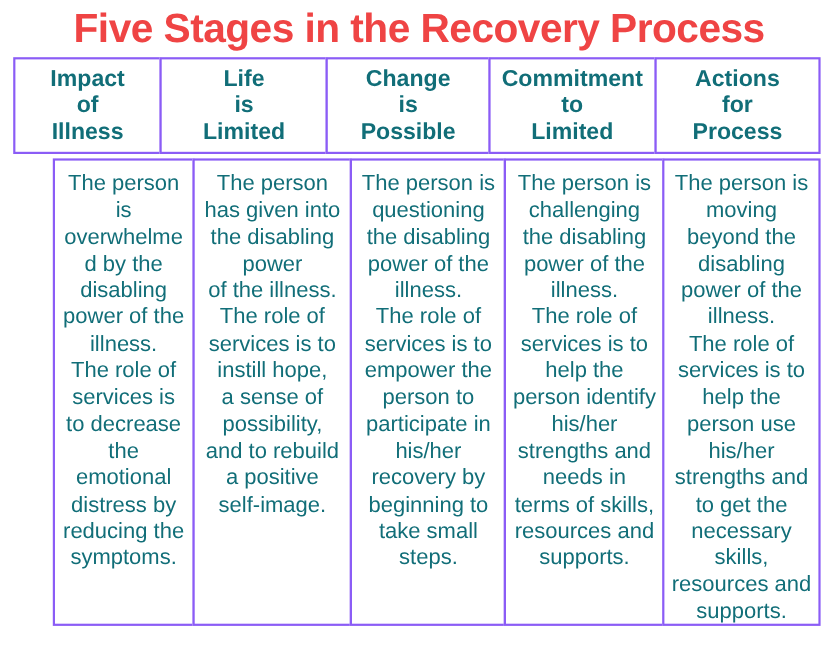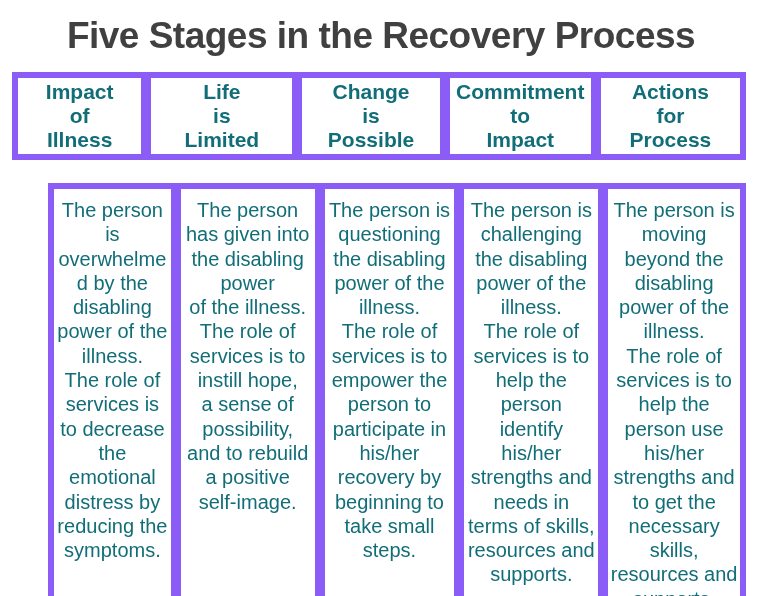--- a/index.html
+++ b/index.html
@@ -11,62 +11,62 @@
     overflow: hidden;
     font-family: "Liberation Sans", sans-serif;
   }
   .slide {
     position: relative;
     width: 762px;
     height: 596px;
     background: #ffffff;
   }
   .title {
-    height: 72px;
+    height: 52px;
     display: flex;
     align-items: center;
     justify-content: center;
-    color: #404040;
+    color: #ef4444;
     font-size: 37px;
     font-weight: bold;
     letter-spacing: -0.5px;
     white-space: nowrap;
   }
   .table-wrap {
     margin-left: 12px;
     width: 734px;
   }
   .trow {
     display: flex;
     flex-direction: row;
   }
   .cell {
     box-sizing: border-box;
-    border: 6px solid #8b5cf6;
+    border: 2px solid #8b5cf6;
     background: #ffffff;
     color: #116e78;
     text-align: center;
     white-space: pre-line;
   }
   .cell + .cell { margin-left: -2px; }
   .c1 { width: 136px; }
   .c2 { width: 154px; }
   .c3 { width: 150px; }
   .c4 { width: 154px; }
   .c5 { width: 152px; }
   .header-row .cell {
     height: 88px;
     display: flex;
     align-items: center;
     justify-content: center;
     font-weight: bold;
     font-size: 21px;
     line-height: 24px;
   }
-  .body-row { margin-top: 23px; padding-left: 36px; }
+  .body-row { margin-top: 4px; padding-left: 36px; }
   .body-row .cell {
     height: 425px;
     padding: 9px 2px 0 2px;
     font-size: 20px;
     line-height: 24.3px;
   }
 </style>
 </head>
 <body>
 
@@ -81,21 +81,21 @@
 of
 Illness</div>
       <div class="cell c2">Life
 is
 Limited</div>
       <div class="cell c3">Change
 is
 Possible</div>
       <div class="cell c4">Commitment
 to
-Impact</div>
+Limited</div>
       <div class="cell c5">Actions
 for
 Process</div>
     </div>
 
     <div class="trow body-row">
       <div class="cell c1">The person
 is
 overwhelme
 d by the

